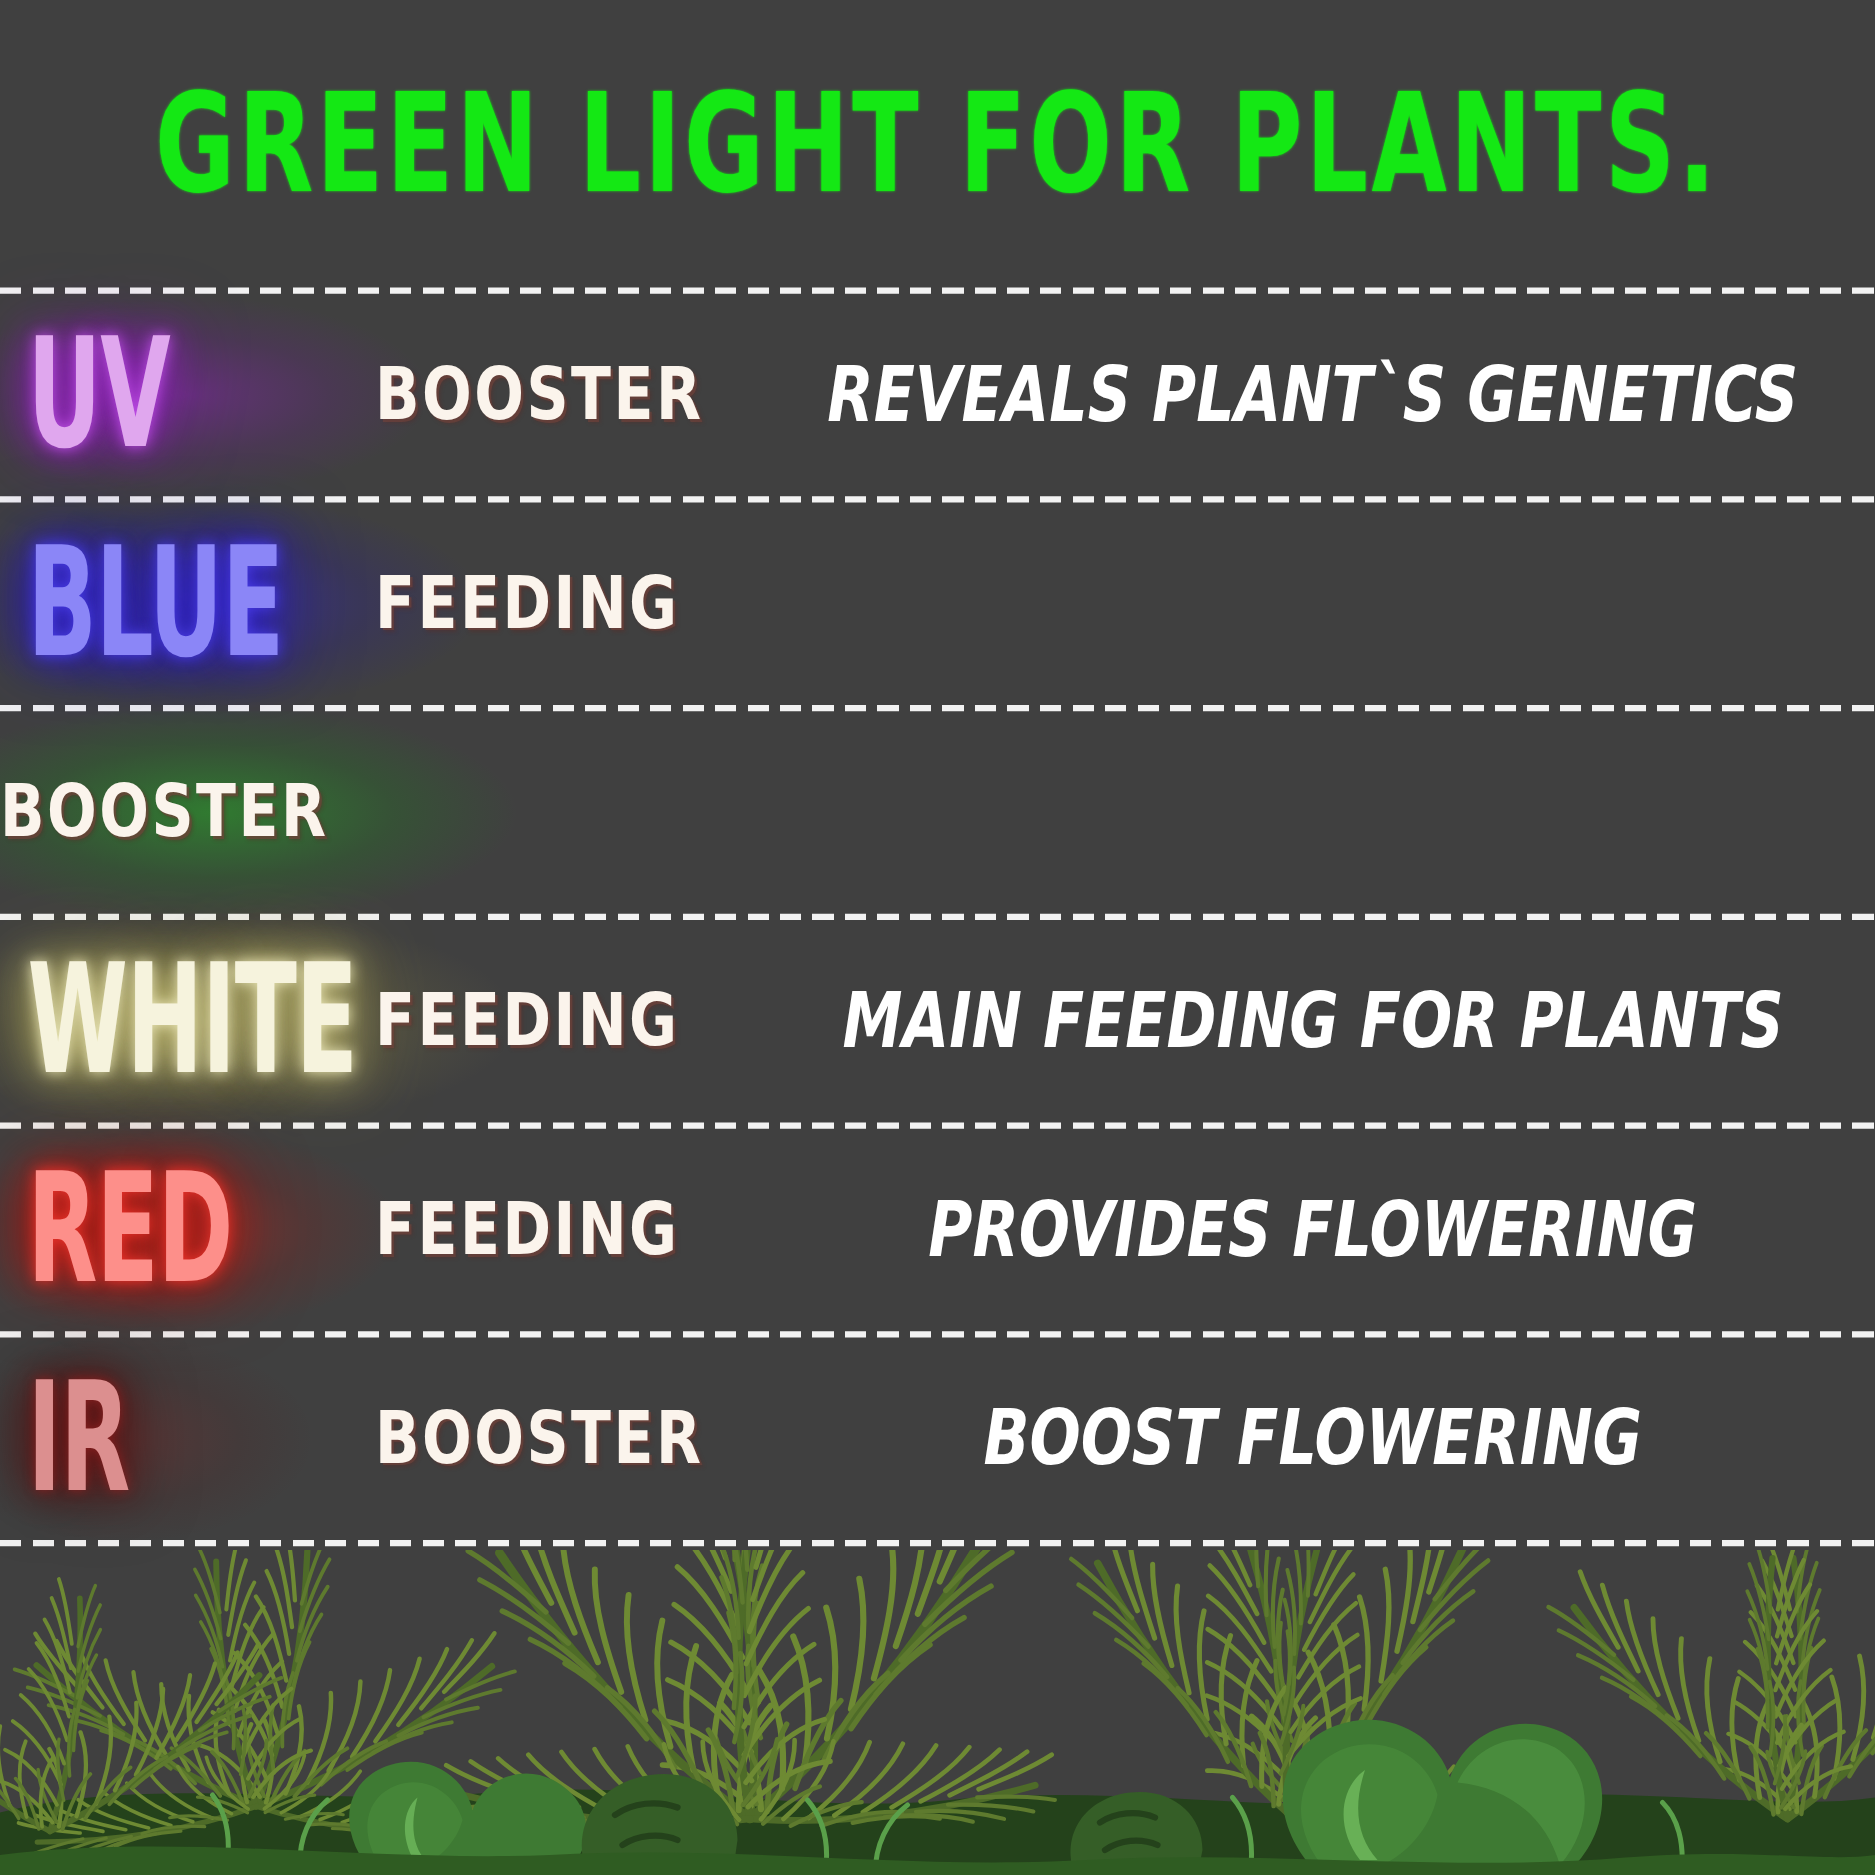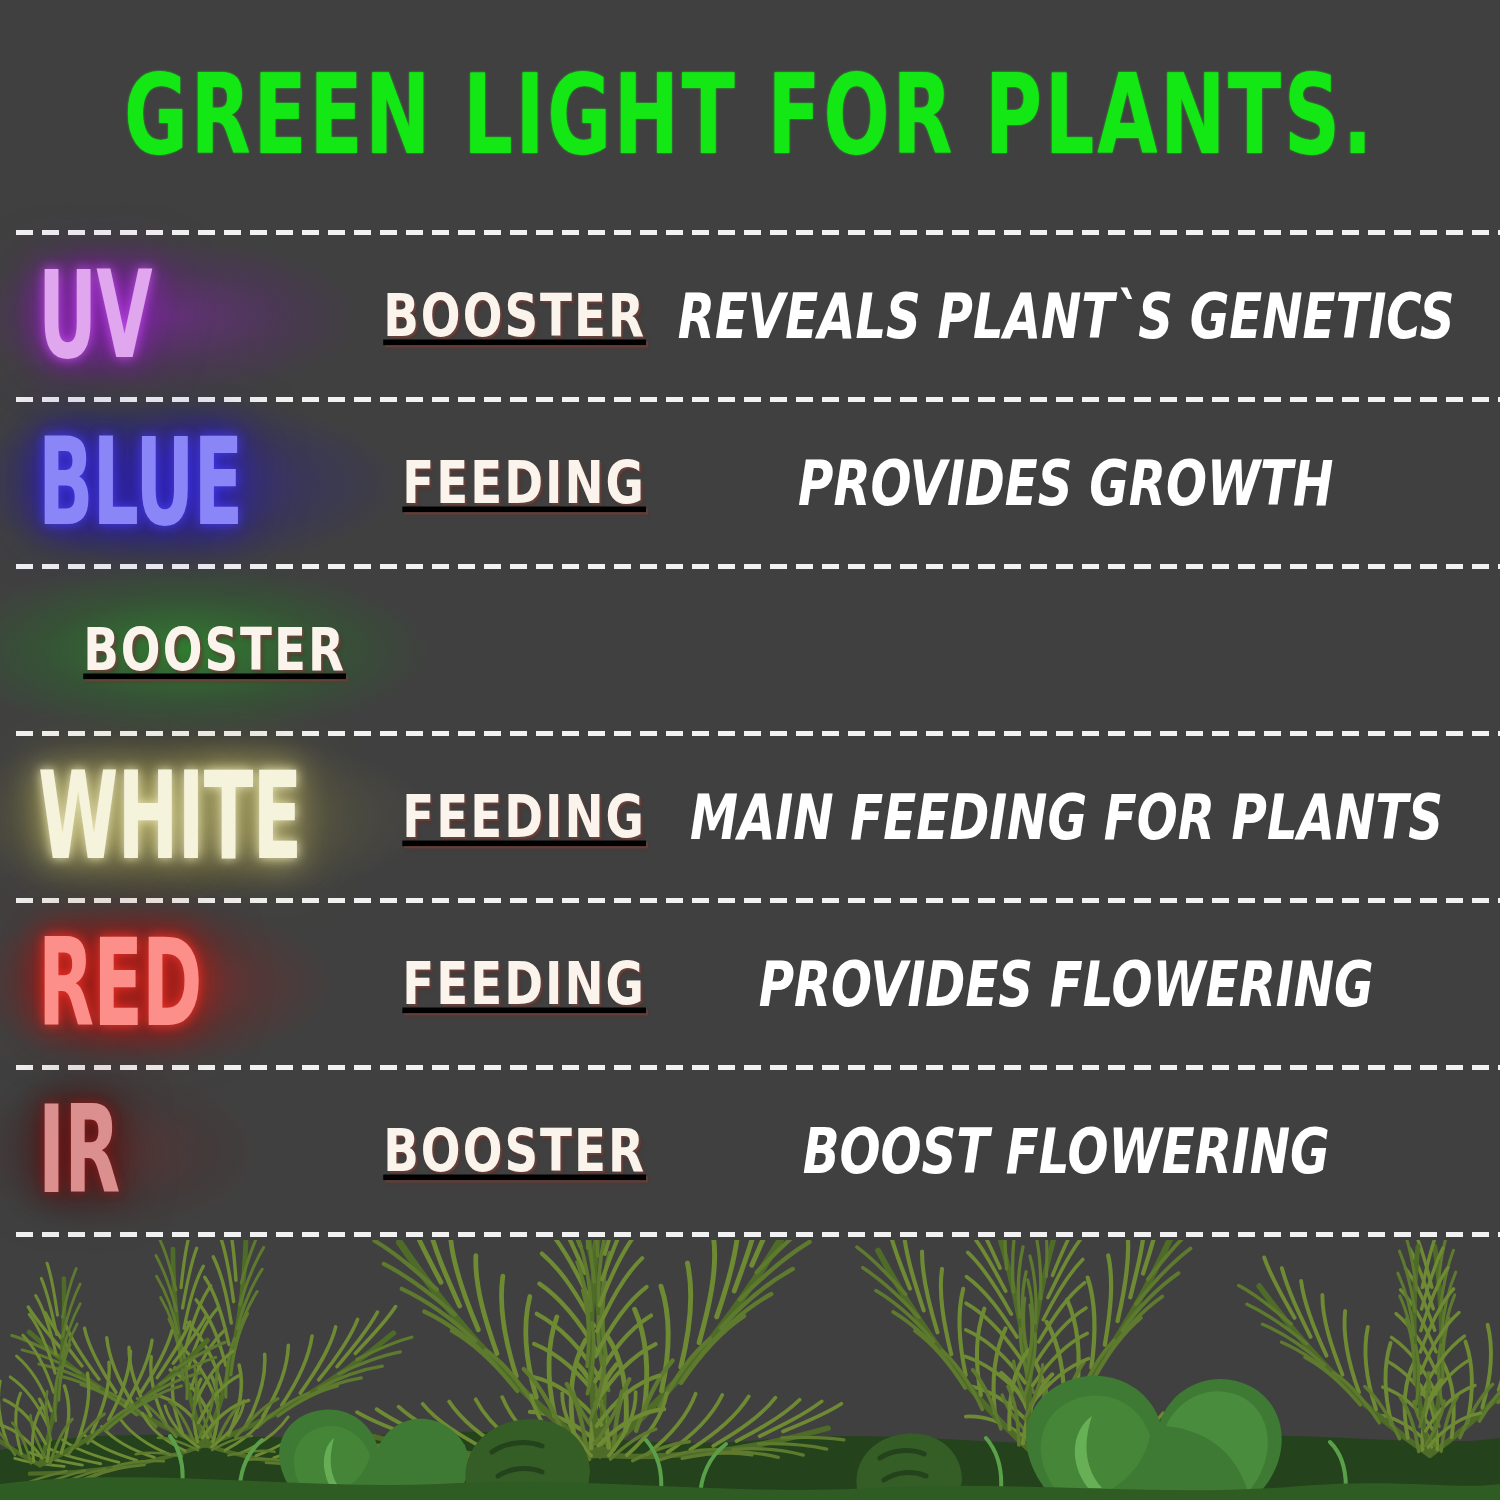--- a/index.html
+++ b/index.html
@@ -33,21 +33,21 @@
     text-transform:uppercase;
     transform:scaleX(0.93) scaleY(1.18);
     transform-origin:center;
     white-space:nowrap;
     line-height:1;
     text-shadow:0 0 2px #14e814;
   }
 
   
   .rows{
-    position:absolute; left:16px; top:230px; width:1360px;
+    position:absolute; left:0; top:230px; width:1360px;
   }
   .rule{
     width:1500px; height:5px;
     background-image:repeating-linear-gradient(to right,
         #f2f2f2 0px, #f2f2f2 17px,
         rgba(0,0,0,0) 17px, rgba(0,0,0,0) 26px);
   }
   .row{
     position:relative;
     display:flex;
@@ -81,22 +81,21 @@
     transform:scaleX(0.88) scaleY(1.32);
     transform-origin:left center;
     white-space:nowrap;
   }
 
   .cell-mode{
     flex:0 0 330px;
     width:330px;
     display:flex;
     align-items:center;
-    justify-content:flex-end;
-    text-decoration:underline;
+    justify-content:flex-start;
   }
   .mode-word{
     font-family:"DejaVu Sans Condensed","Liberation Sans Narrow","Liberation Sans", sans-serif;
     font-weight:bold;
     font-size:52px;
     letter-spacing:2px;
     color:#fbf4ec;
     transform:scaleY(1.12);
     white-space:nowrap;
     text-shadow:
@@ -174,23 +173,20 @@
 
     <div class="rule"></div>
 
     <div class="row">
       <div class="halo h-blue"></div>
       <div class="cell-color">
         <span class="color-word c-blue">BLUE</span>
       </div>
       <div class="cell-mode">
         <span class="mode-word">FEEDING</span>
-      </div>
-      <div class="cell-desc">
-        <span class="desc-word">PROVIDES GROWTH</span>
       </div>
     </div>
 
     <div class="rule"></div>
 
     <div class="row">
       <div class="halo h-green"></div>
       <div class="cell-mode">
         <span class="mode-word">BOOSTER</span>
       </div>

